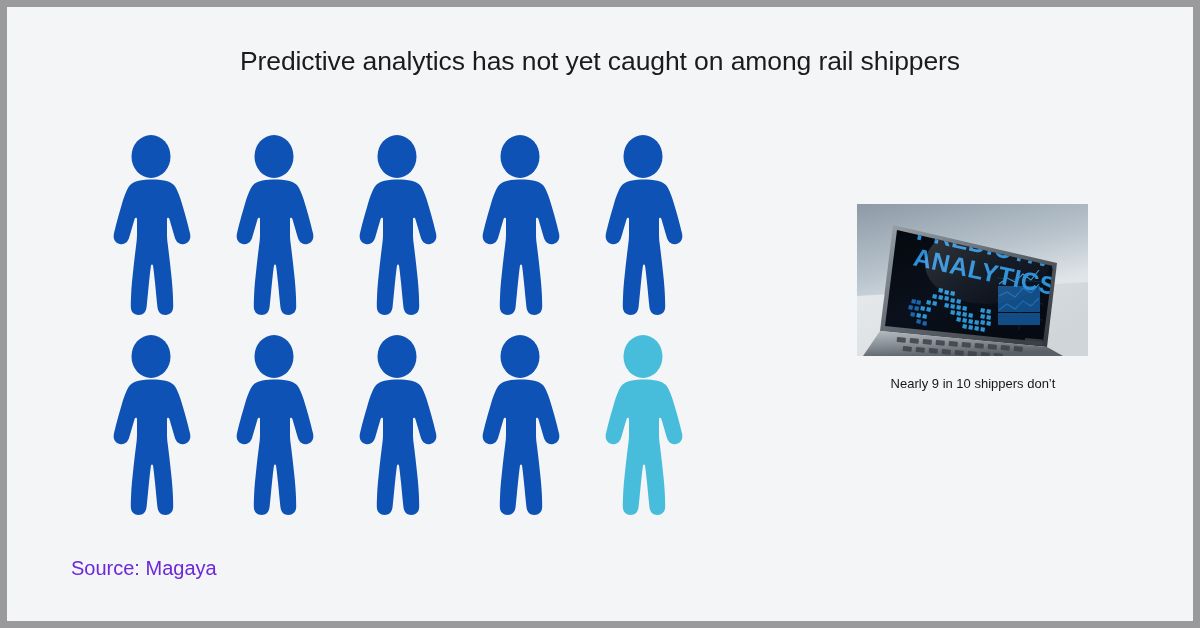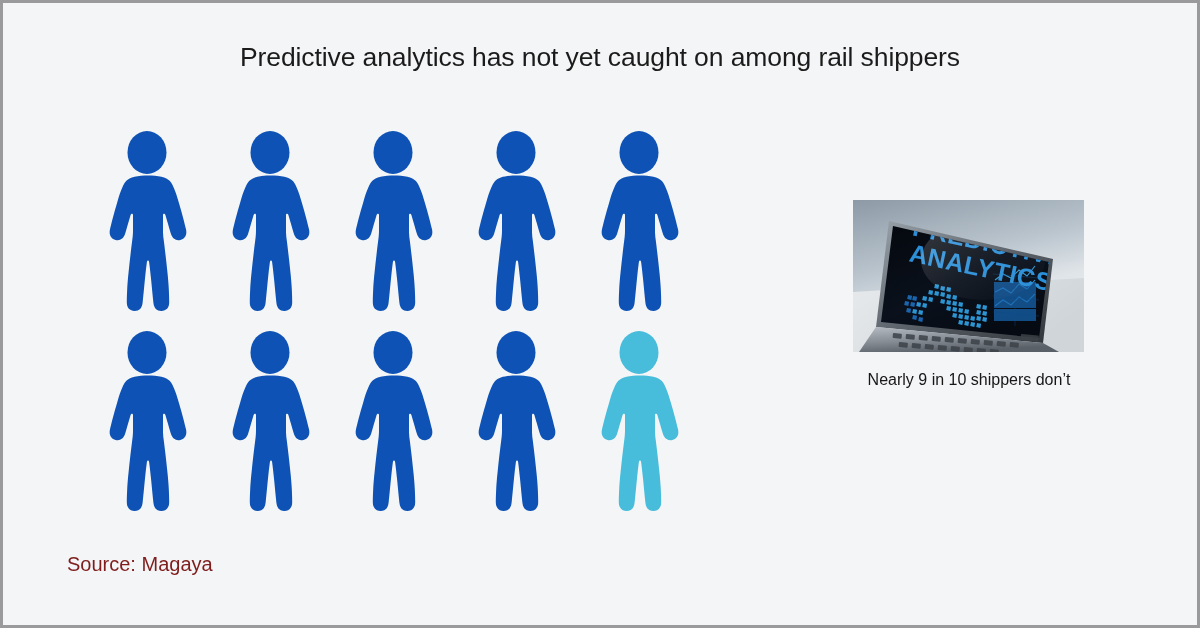--- a/index.html
+++ b/index.html
@@ -12,21 +12,21 @@
     height: 628px;
     overflow: hidden;
     font-family: "Liberation Sans", sans-serif;
   }
 
   #infographic {
     position: relative;
     width: 1200px;
     height: 628px;
     box-sizing: border-box;
-    border: 3px solid #0f766e;
+    border: 7px solid #0f766e;
     background: #f4f5f7;
   }
 
   
   #chart-title {
     position: absolute;
     left: 0;
     top: 38px;
     width: 100%;
     text-align: center;
@@ -77,21 +77,21 @@
     height: 100%;
     display: block;
   }
 
   #photo-caption {
     position: absolute;
     left: 790px;
     top: 363px;
     width: 352px;
     text-align: center;
-    font-size: 16px;
+    font-size: 13px;
     line-height: 27px;
     color: #171717;
   }
 
   
   #source-note {
     position: absolute;
     left: 64px;
     top: 548px;
     font-size: 20px;
@@ -347,15 +347,15 @@
         <rect x="137" y="149" width="9" height="5" rx="1" transform="rotate(5 137 149)"></rect>
         <rect x="168" y="134" width="18" height="6" rx="1" transform="rotate(5 168 134)"></rect>
       </g>
     </svg>
   </div>
 
   <div id="photo-caption" style="color: rgb(23, 23, 23);">
     <span>Nearly 9 in 10 shippers don’t</span><br>
   </div>
 
-  <div id="source-note" style="color: #7f1d1d;">Source: Magaya</div>
+  <div id="source-note" style="color: #6d28d9;">Source: Magaya</div>
 
 </div>
 
 </body></html>

